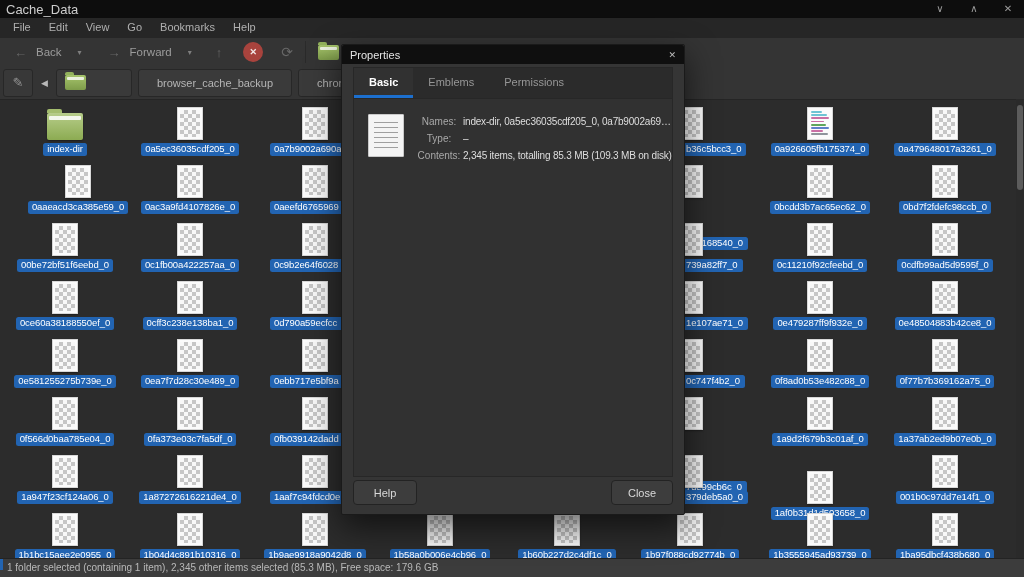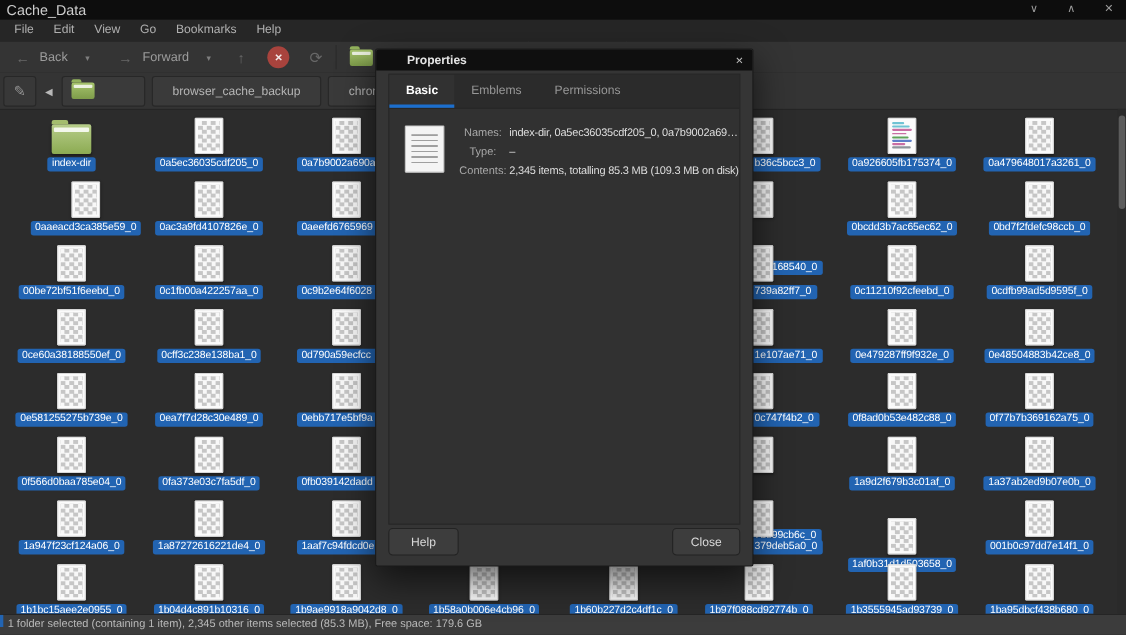--- a/index.html
+++ b/index.html
@@ -54,21 +54,21 @@
   .folder::before{content:"";position:absolute;top:-4px;left:0;width:15px;height:4px;background:#a4bd6e;border-radius:2px 2px 0 0;}
   .folder::after{content:"";position:absolute;top:3px;left:2px;right:2px;height:4px;background:rgba(255,255,255,.85);border-radius:1px;}
   .label{margin-top:3px;font-size:9.5px;letter-spacing:-0.1px;line-height:12px;color:#fff;
     background:#2264b2;border-radius:2.5px;padding:0 4px 1px;white-space:nowrap;}
   .item.cut-right .label{align-self:flex-start;margin-left:17px;padding-right:26px;}
   .item.cut-left .label{align-self:flex-start;margin-left:55px;padding-left:3px;padding-right:5px;}
   
   .dialog{position:absolute;left:341px;top:44px;width:344px;height:471px;background:#353535;
     border:1px solid #1a1a1a;border-radius:2px;box-shadow:0 12px 32px rgba(0,0,0,.6);z-index:10;box-sizing:border-box;}
   .dialog-titlebar{height:19px;background:#0f0f0f;display:flex;align-items:center;padding:0 8px;border-radius:2px 2px 0 0;}
-  .dialog-title{font-size:11px;font-weight:bold;color:#e4e4e4;flex:1;margin-left:20px;}
+  .dialog-title{font-size:11px;font-weight:normal;color:#e4e4e4;flex:1;}
   .dialog-close{color:#bdbdbd;font-size:9px;}
   .notebook{position:absolute;left:11px;right:11px;top:22px;height:408px;background:#313131;border:1px solid #272727;}
   .tabbar{height:30px;background:#2b2b2b;border-bottom:1px solid #272727;display:flex;}
   .tab{padding:8px 15px 4px;font-size:11px;color:#979797;border-bottom:3px solid transparent;box-sizing:border-box;}
   .tab.active{color:#ffffff;font-weight:bold;border-bottom-color:#1c6fce;background:#313131;}
   .props{display:flex;padding:12px 10px 0 13px;}
   .prop-icon{flex:none;width:34px;height:41px;background:#f4f4f4;border:1px solid #c9c9c9;border-radius:1px;position:relative;margin:3px 11px 0 1px;}
   .prop-icon::after{content:"";position:absolute;left:5px;right:5px;top:7px;bottom:6px;
     background:repeating-linear-gradient(#9f9f9f 0 1.2px, transparent 1.2px 5px);}
   .fields{flex:1;margin-top:2px;min-width:0;text-align:center;}

